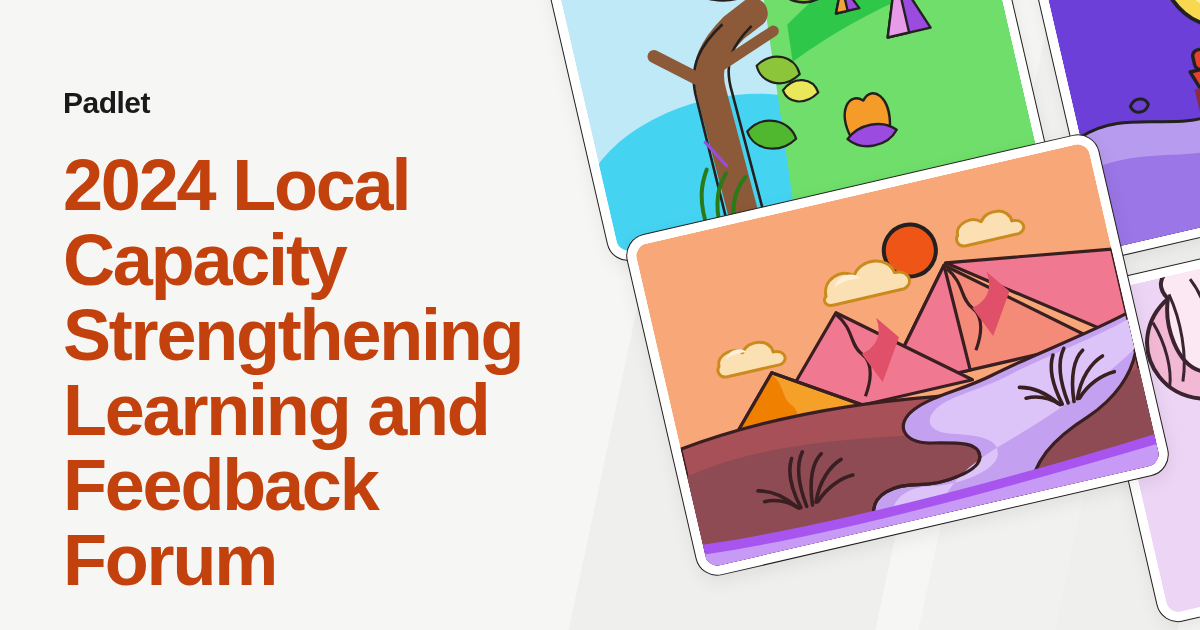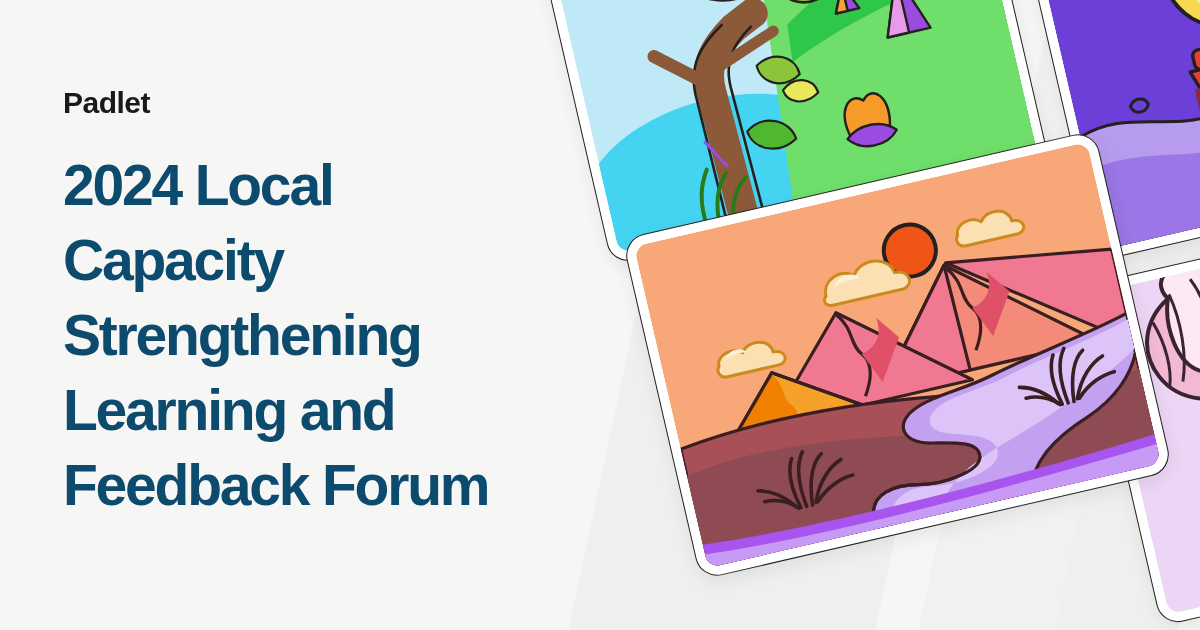--- a/index.html
+++ b/index.html
@@ -18,21 +18,21 @@
   .band.b3{width:120px;height:900px;left:1120px;top:-120px;transform:rotate(12deg);border-radius:90px;background:#EFEFEE;}
 
   
   .left-col{position:absolute;left:63px;top:88px;width:520px;z-index:5;}
   .logo{
     font-size:30px;font-weight:bold;color:#1A1A1A;letter-spacing:-0.5px;
     font-family:"Liberation Sans", sans-serif;line-height:1;
   }
   .headline{
     margin-top:30px;
-    font-size:57px;line-height:75px;font-weight:bold;color:#0c4a6e;
+    font-size:72px;line-height:75px;font-weight:bold;color:#c2410c;
     letter-spacing:-2.2px;
     font-family:"Liberation Sans", sans-serif;
     white-space:pre-line;
   }
 
   
   .card{
     position:absolute;
     background:#FFFFFF;
     border:1px solid #23201F;

